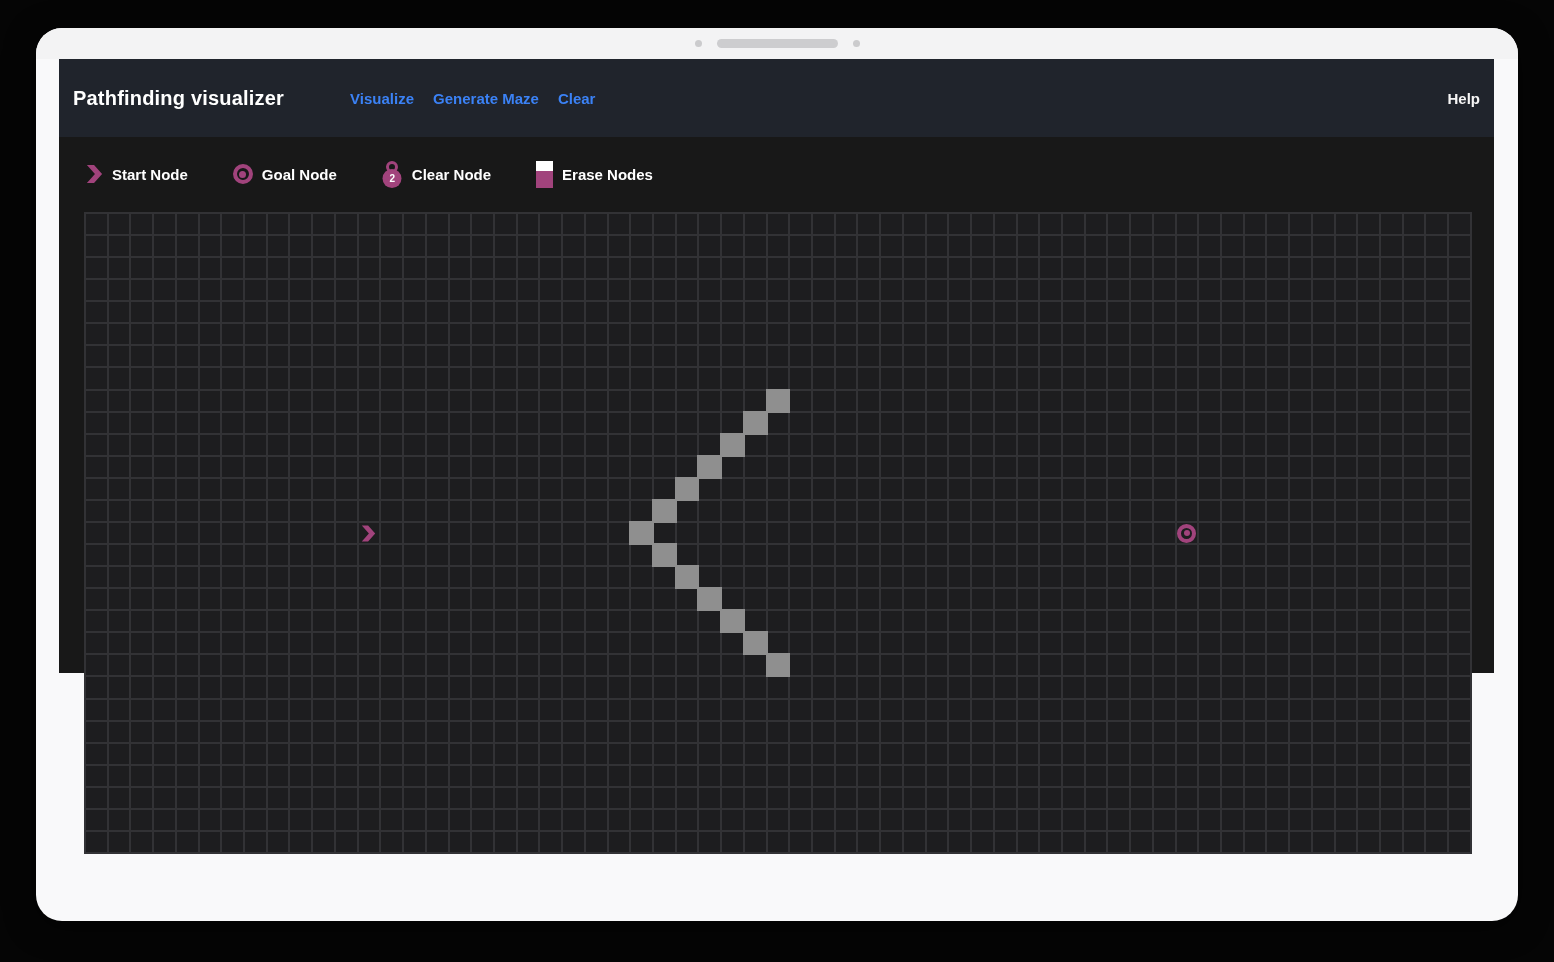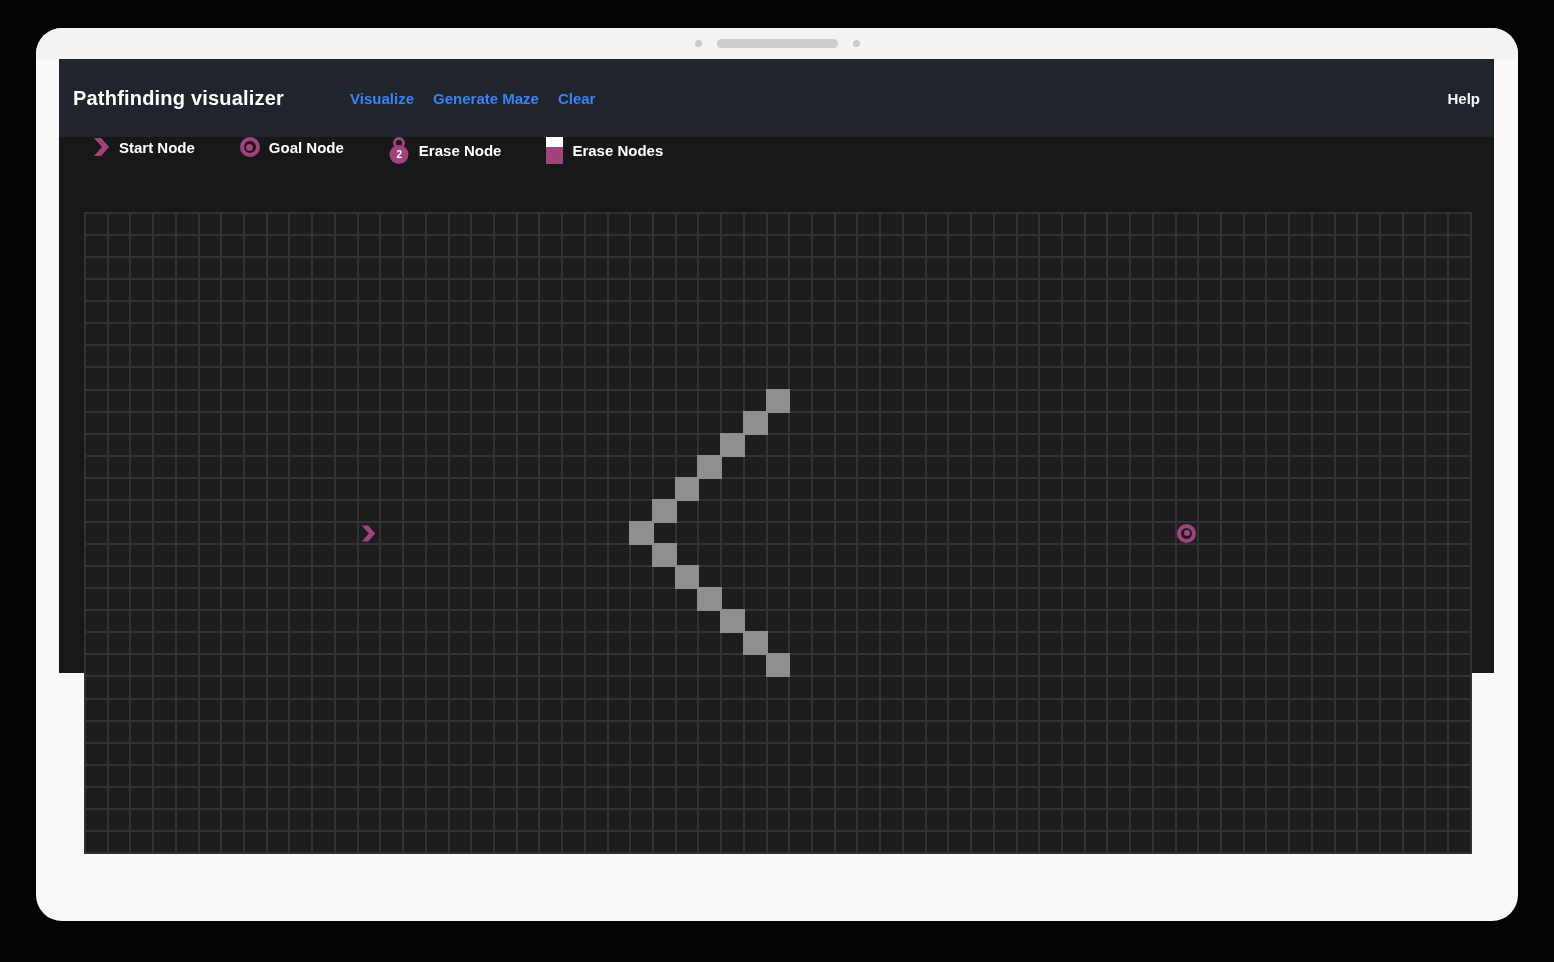--- a/index.html
+++ b/index.html
@@ -45,21 +45,21 @@
     height: 78px; background: var(--header-bg);
     display: flex; align-items: center; padding: 0 14px;
     color: #ffffff;
   }
   .app-title { font-size: 20px; font-weight: 700; letter-spacing: 0.2px; }
   .app-nav { display: flex; gap: 19px; margin-left: 66px; }
   .nav-link { font-size: 15px; font-weight: 600; color: #3b82f6; cursor: pointer; }
   .help-link { margin-left: auto; font-size: 15px; font-weight: 600; color: #f5f5f5; cursor: pointer; }
 
   .node-toolbar {
-    height: 74px; display: flex; align-items: flex-start; padding-left: 34px; gap: 45px;
+    height: 74px; display: flex; align-items: center; padding-left: 27px; gap: 45px;
     background: var(--content-bg);
   }
   .tool-item { display: flex; align-items: center; gap: 9px; cursor: pointer; }
   .tool-item.selected { background: var(--selected-button-bg); border-radius: 12px; padding: 8px 18px 8px 15px; }
   .tool-label { color: #ffffff; font-size: 15px; font-weight: 600; white-space: nowrap; }
 
   .chev-poly { fill: var(--accent); }
 
   .bullseye {
     width: 20px; height: 20px; border: 4px solid var(--accent); border-radius: 50%;
@@ -140,21 +140,21 @@
             </span>
           <span class="tool-label">Goal Node</span>
         </div>
 
 
         <div class="tool-item">
           <span class="weight-icon">
             <span class="weight-handle"></span>
             <span class="weight-ball">2</span>
           </span>
-          <span class="tool-label">Erase Node</span>
+          <span class="tool-label">Clear Node</span>
         </div>
 
         <div class="tool-item">
           <span class="erase-icon">
             <span class="erase-top"></span>
             <span class="erase-bottom"></span>
           </span>
           <span class="tool-label">Erase Nodes</span>
         </div>
 

